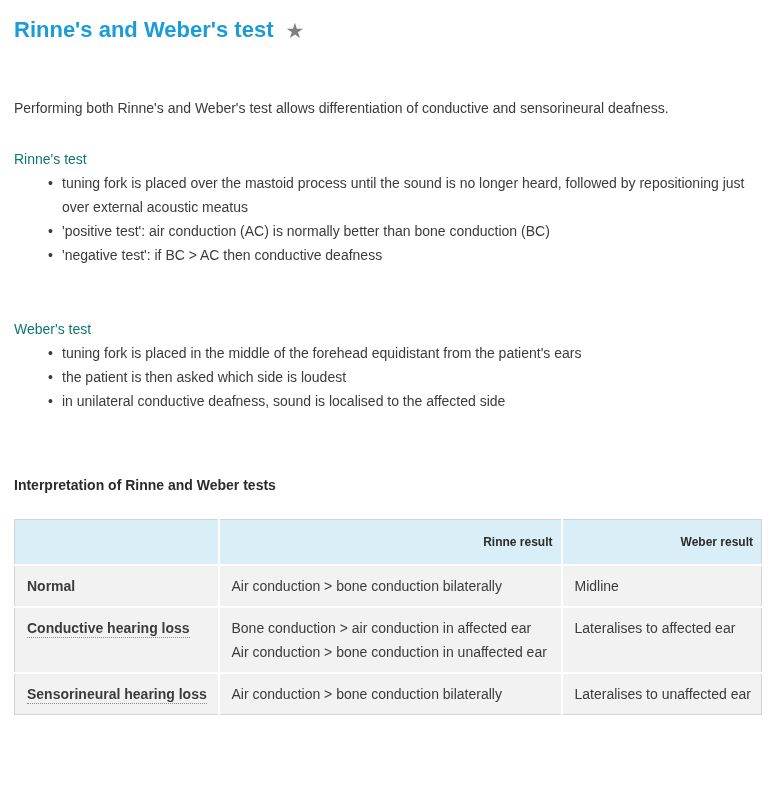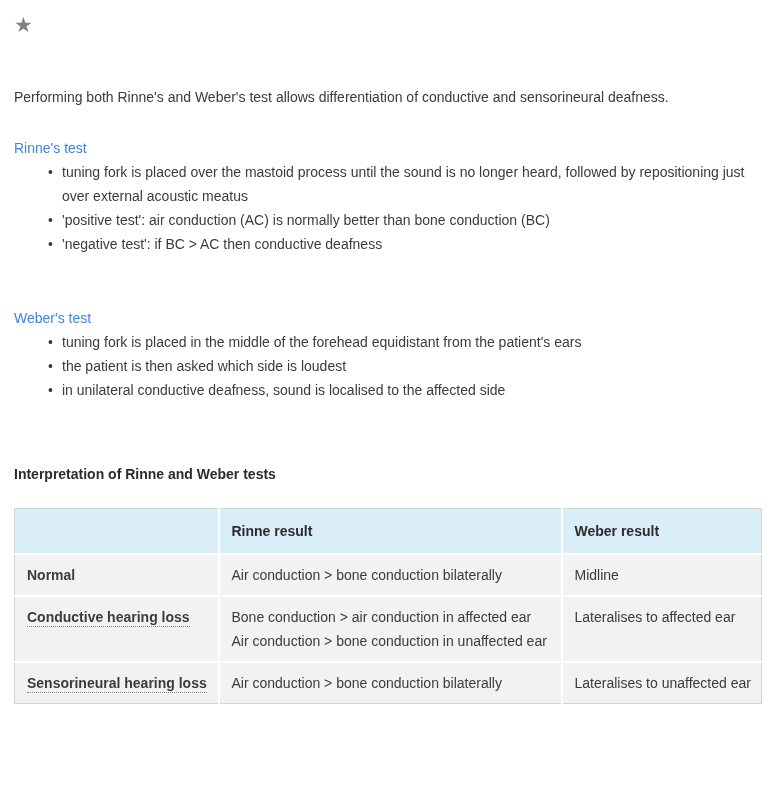--- a/index.html
+++ b/index.html
@@ -40,21 +40,21 @@
   .intro {
     margin-top: 50px;
     font-size: 14px;
     line-height: 24px;
     color: #3b3b3b;
   }
   .section-heading {
     margin-top: 27px;
     font-size: 14px;
     line-height: 24px;
-    color: #3b82f6;
+    color: #0f766e;
   }
   .section-heading.spaced {
     margin-top: 50px;
   }
   ul.bullets {
     list-style: none;
     margin: 0;
     padding-left: 34px;
   }
   ul.bullets li {
@@ -87,27 +87,27 @@
     width: 747px;
     border-collapse: collapse;
     border: 1px solid #d3d3d3;
     table-layout: fixed;
   }
   table.interp-table col.c1 { width: 204px; }
   table.interp-table col.c2 { width: 343px; }
   table.interp-table col.c3 { width: 200px; }
   table.interp-table th {
     background: #d9eef7;
-    font-size: 14px;
+    font-size: 12px;
     line-height: 24px;
     font-weight: bold;
     color: #2b2b2b;
-    text-align: left;
+    text-align: right;
     vertical-align: top;
-    padding: 10px 0 10px 12px;
+    padding: 10px 8px 10px 12px;
     border-right: 2px solid #ffffff;
     border-bottom: 2px solid #ffffff;
   }
   table.interp-table td {
     background: #f2f2f2;
     font-size: 14px;
     line-height: 24px;
     color: #3b3b3b;
     text-align: left;
     vertical-align: top;
@@ -126,20 +126,21 @@
     cursor: pointer;
   }
 </style>
 </head>
 <body>
 
 <div class="page">
   <div class="content">
 
     <div class="title-row">
+      <span class="page-title">Rinne's and Weber's test</span>
       <span class="star">★</span>
     </div>
 
     <p class="intro">Performing both Rinne's and Weber's test allows differentiation of conductive and sensorineural deafness.</p>
 
     <p class="section-heading">Rinne's test</p>
     <ul class="bullets">
       <li>tuning fork is placed over the mastoid process until the sound is no longer heard, followed by repositioning just over external acoustic meatus</li>
       <li>'positive test': air conduction (AC) is normally better than bone conduction (BC)</li>
       <li>'negative test': if BC &gt; AC then conductive deafness</li>

